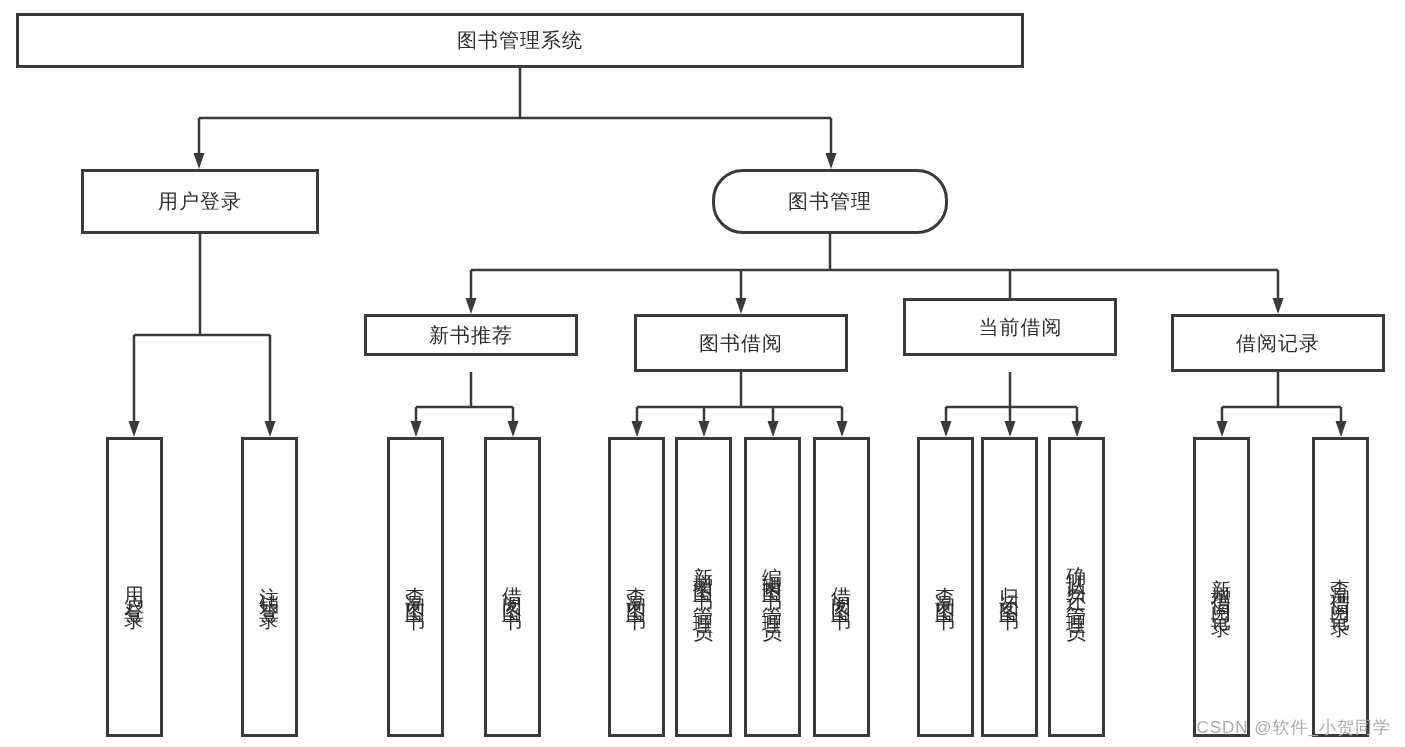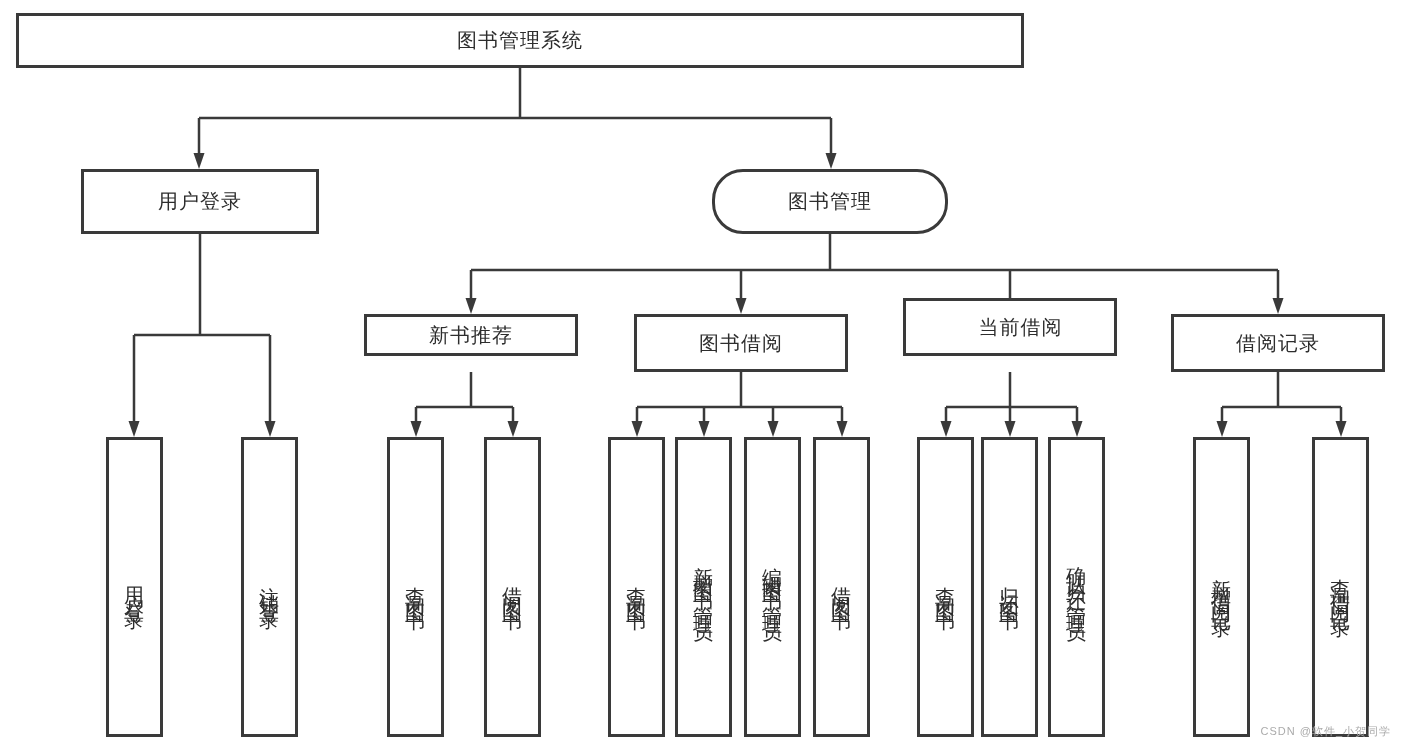--- a/index.html
+++ b/index.html
@@ -67,21 +67,21 @@
   .n-leaf-8  { left: 917px;  }
   .n-leaf-9  { left: 981px;  }
   .n-leaf-10 { left: 1048px; }
   .n-leaf-11 { left: 1193px; }
   .n-leaf-12 { left: 1312px; }
   .watermark {
     position: absolute;
     right: 14px;
     bottom: 8px;
     color: #ababab;
-    font-size: 11px;
+    font-size: 17px;
     letter-spacing: 1px;
     white-space: nowrap;
     margin-left: 8px;
   }
 </style>
 </head>
 <body>
 
 <div class="canvas">
 

